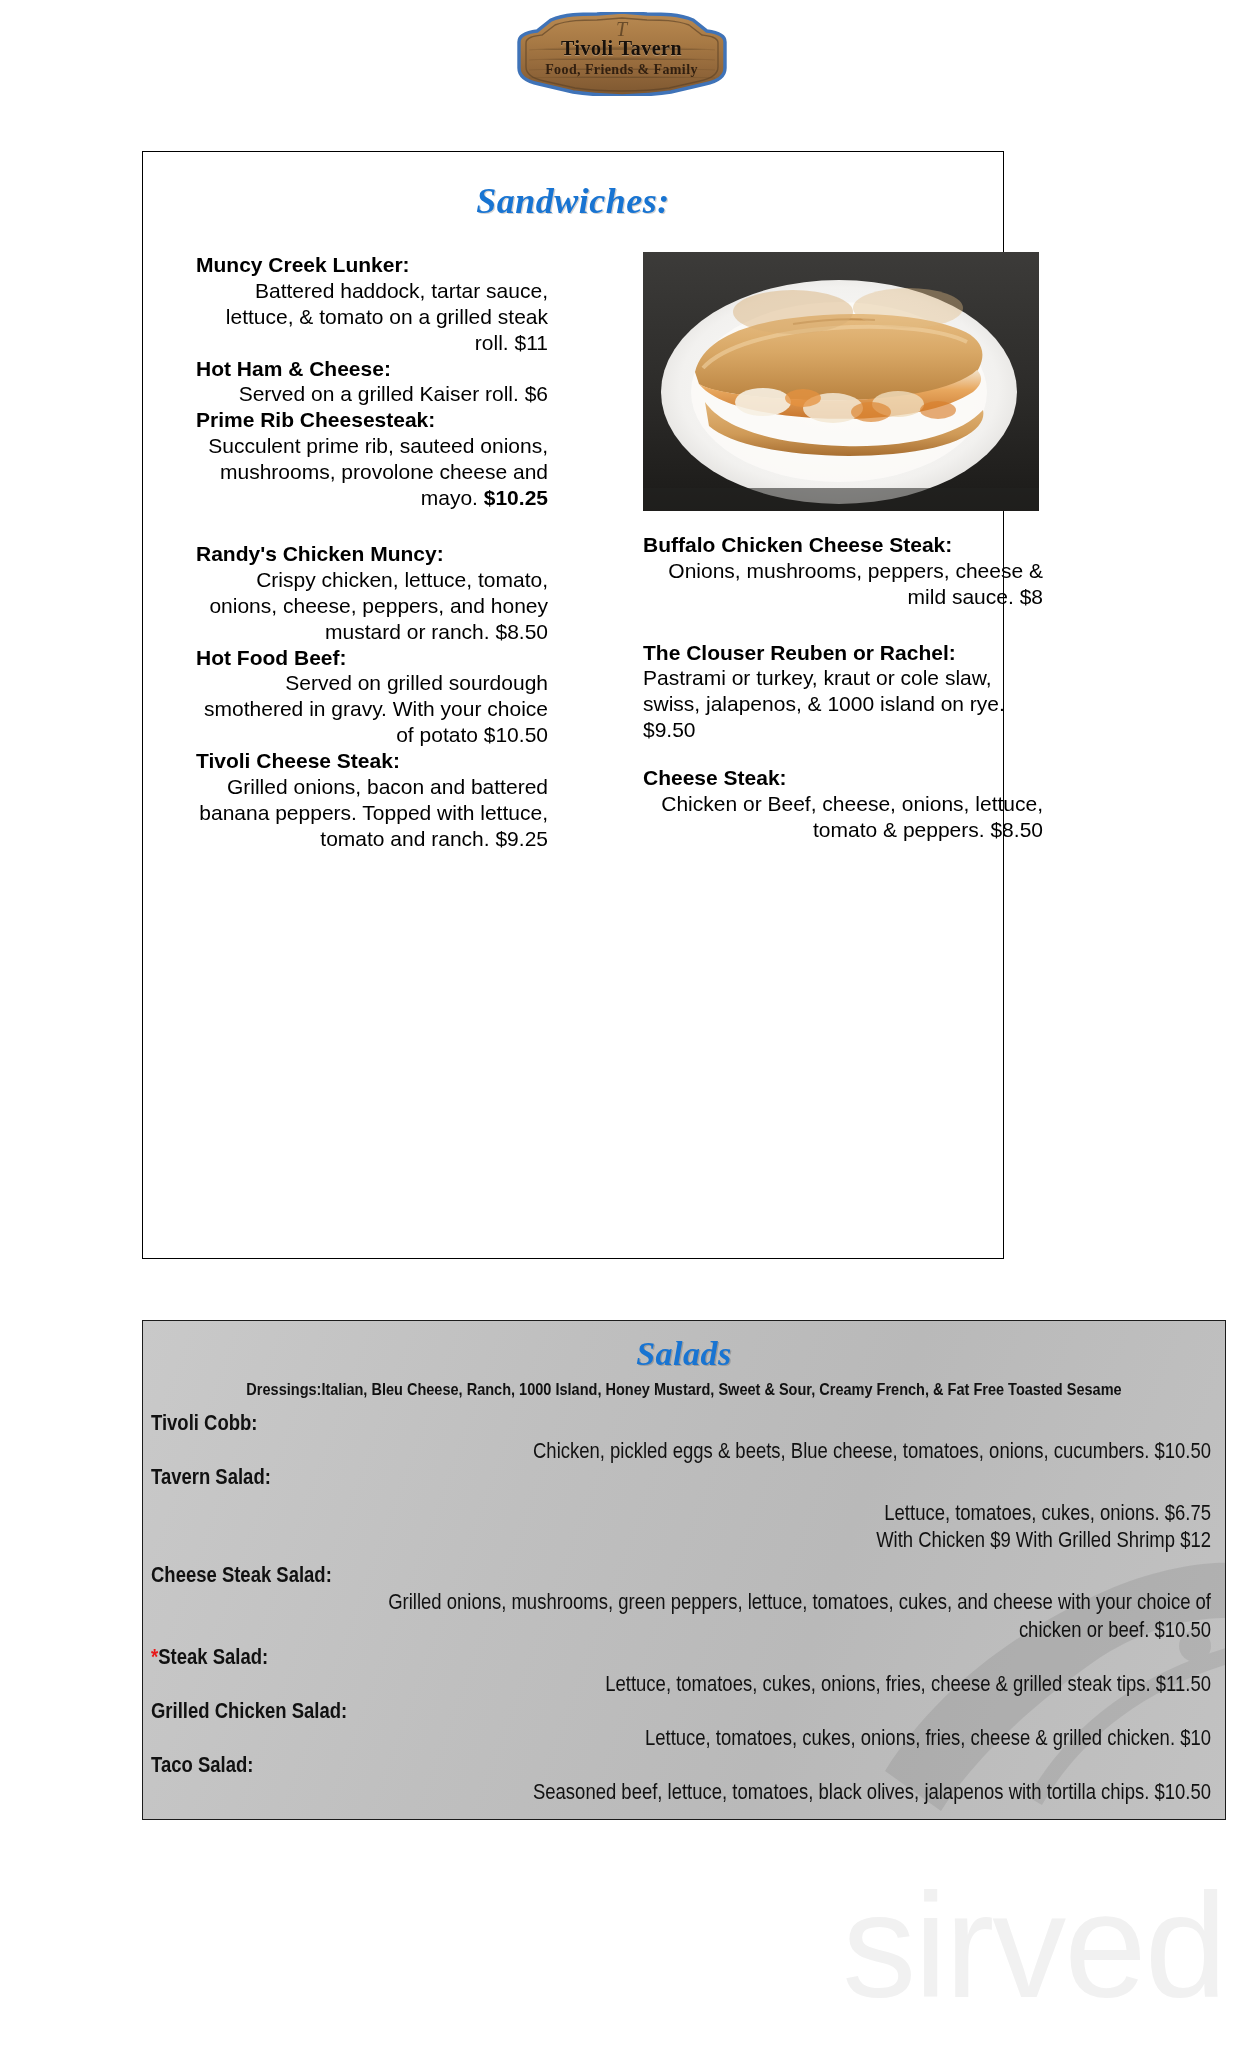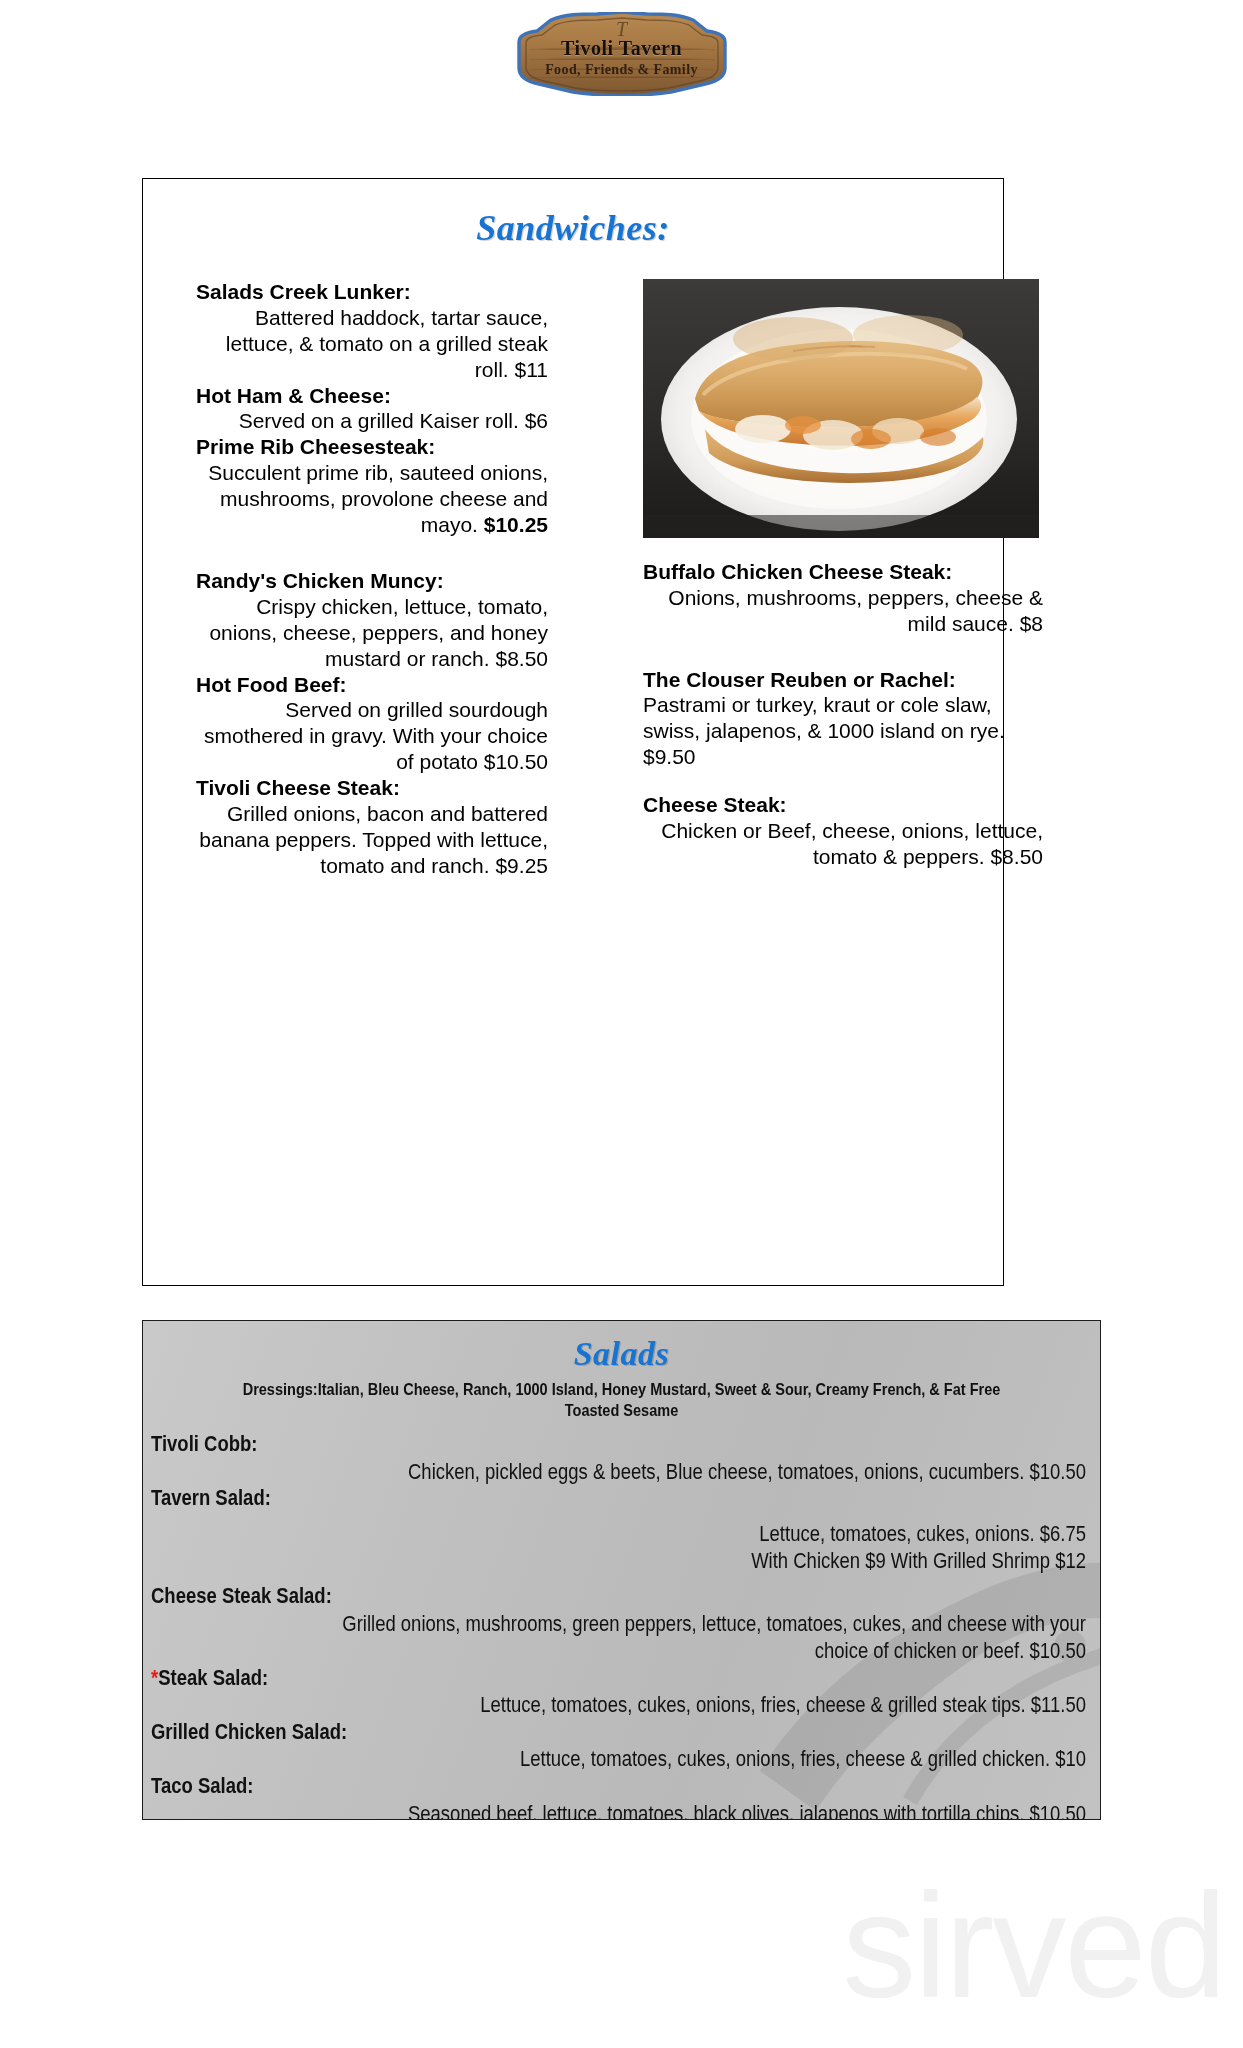--- a/index.html
+++ b/index.html
@@ -89,21 +89,20 @@
   
   .panel-sandwiches {
     position: absolute;
     left: 142px;
     top: 151px;
     width: 862px;
     height: 1108px;
     border: 1.5px solid #000;
     background: #ffffff;
     z-index: 2;
-    margin-top: 27px;
   }
   .section-title-blue {
     text-align: center;
     font-family: "Liberation Serif", serif;
     font-style: italic;
     font-weight: bold;
     font-size: 36px;
     color: #1874d2;
     letter-spacing: 0.5px;
     text-shadow: 1.2px 1.2px 0 rgba(0,0,0,0.18);
@@ -160,21 +159,21 @@
   .item-desc b { font-weight: bold; }
   .spacer-lg { height: 30px; }
   .spacer-md { height: 22px; }
   .red-star { color: #e8191a; }
 
   
   .panel-salads {
     position: absolute;
     left: 142px;
     top: 1320px;
-    width: 959px;
+    width: 1084px;
     height: 500px;
     border: 1.5px solid #1c1c1c;
     background: linear-gradient(110deg,#c9c9c9 0%,#bfbfbf 35%,#b9b9b9 62%,#c2c2c2 100%);
     z-index: 2;
     overflow: hidden;
   }
   .salad-ghost {
     position: absolute;
     right: -40px;
     top: 150px;
@@ -305,21 +304,21 @@
         <path d="M62,150 C80,176 130,192 200,194 C268,196 318,182 340,158 C344,176 318,196 250,202 C170,209 90,196 66,174 Z" fill="url(#bunlow)"></path>
         <ellipse cx="150" cy="60" rx="60" ry="22" fill="#d7ae73" opacity="0.45"></ellipse>
         <ellipse cx="265" cy="56" rx="55" ry="20" fill="#e0bb84" opacity="0.4"></ellipse>
         <rect x="0" y="236" width="396" height="23" fill="#232220" opacity="0.55"></rect>
       </svg>
     </div>
 
     <div class="col-left">
 
       <div class="item">
-        <div class="item-title">Salads Creek Lunker:</div>
+        <div class="item-title">Muncy Creek Lunker:</div>
         <div class="item-desc">Battered haddock, tartar sauce, lettuce, &amp; tomato on a grilled steak roll. $11</div>
       </div>
 
       <div class="item">
         <div class="item-title">Hot Ham &amp; Cheese:</div>
         <div class="item-desc">Served on a grilled Kaiser roll. $6</div>
       </div>
 
       <div class="item">
         <div class="item-title">Prime Rib Cheesesteak:</div>

